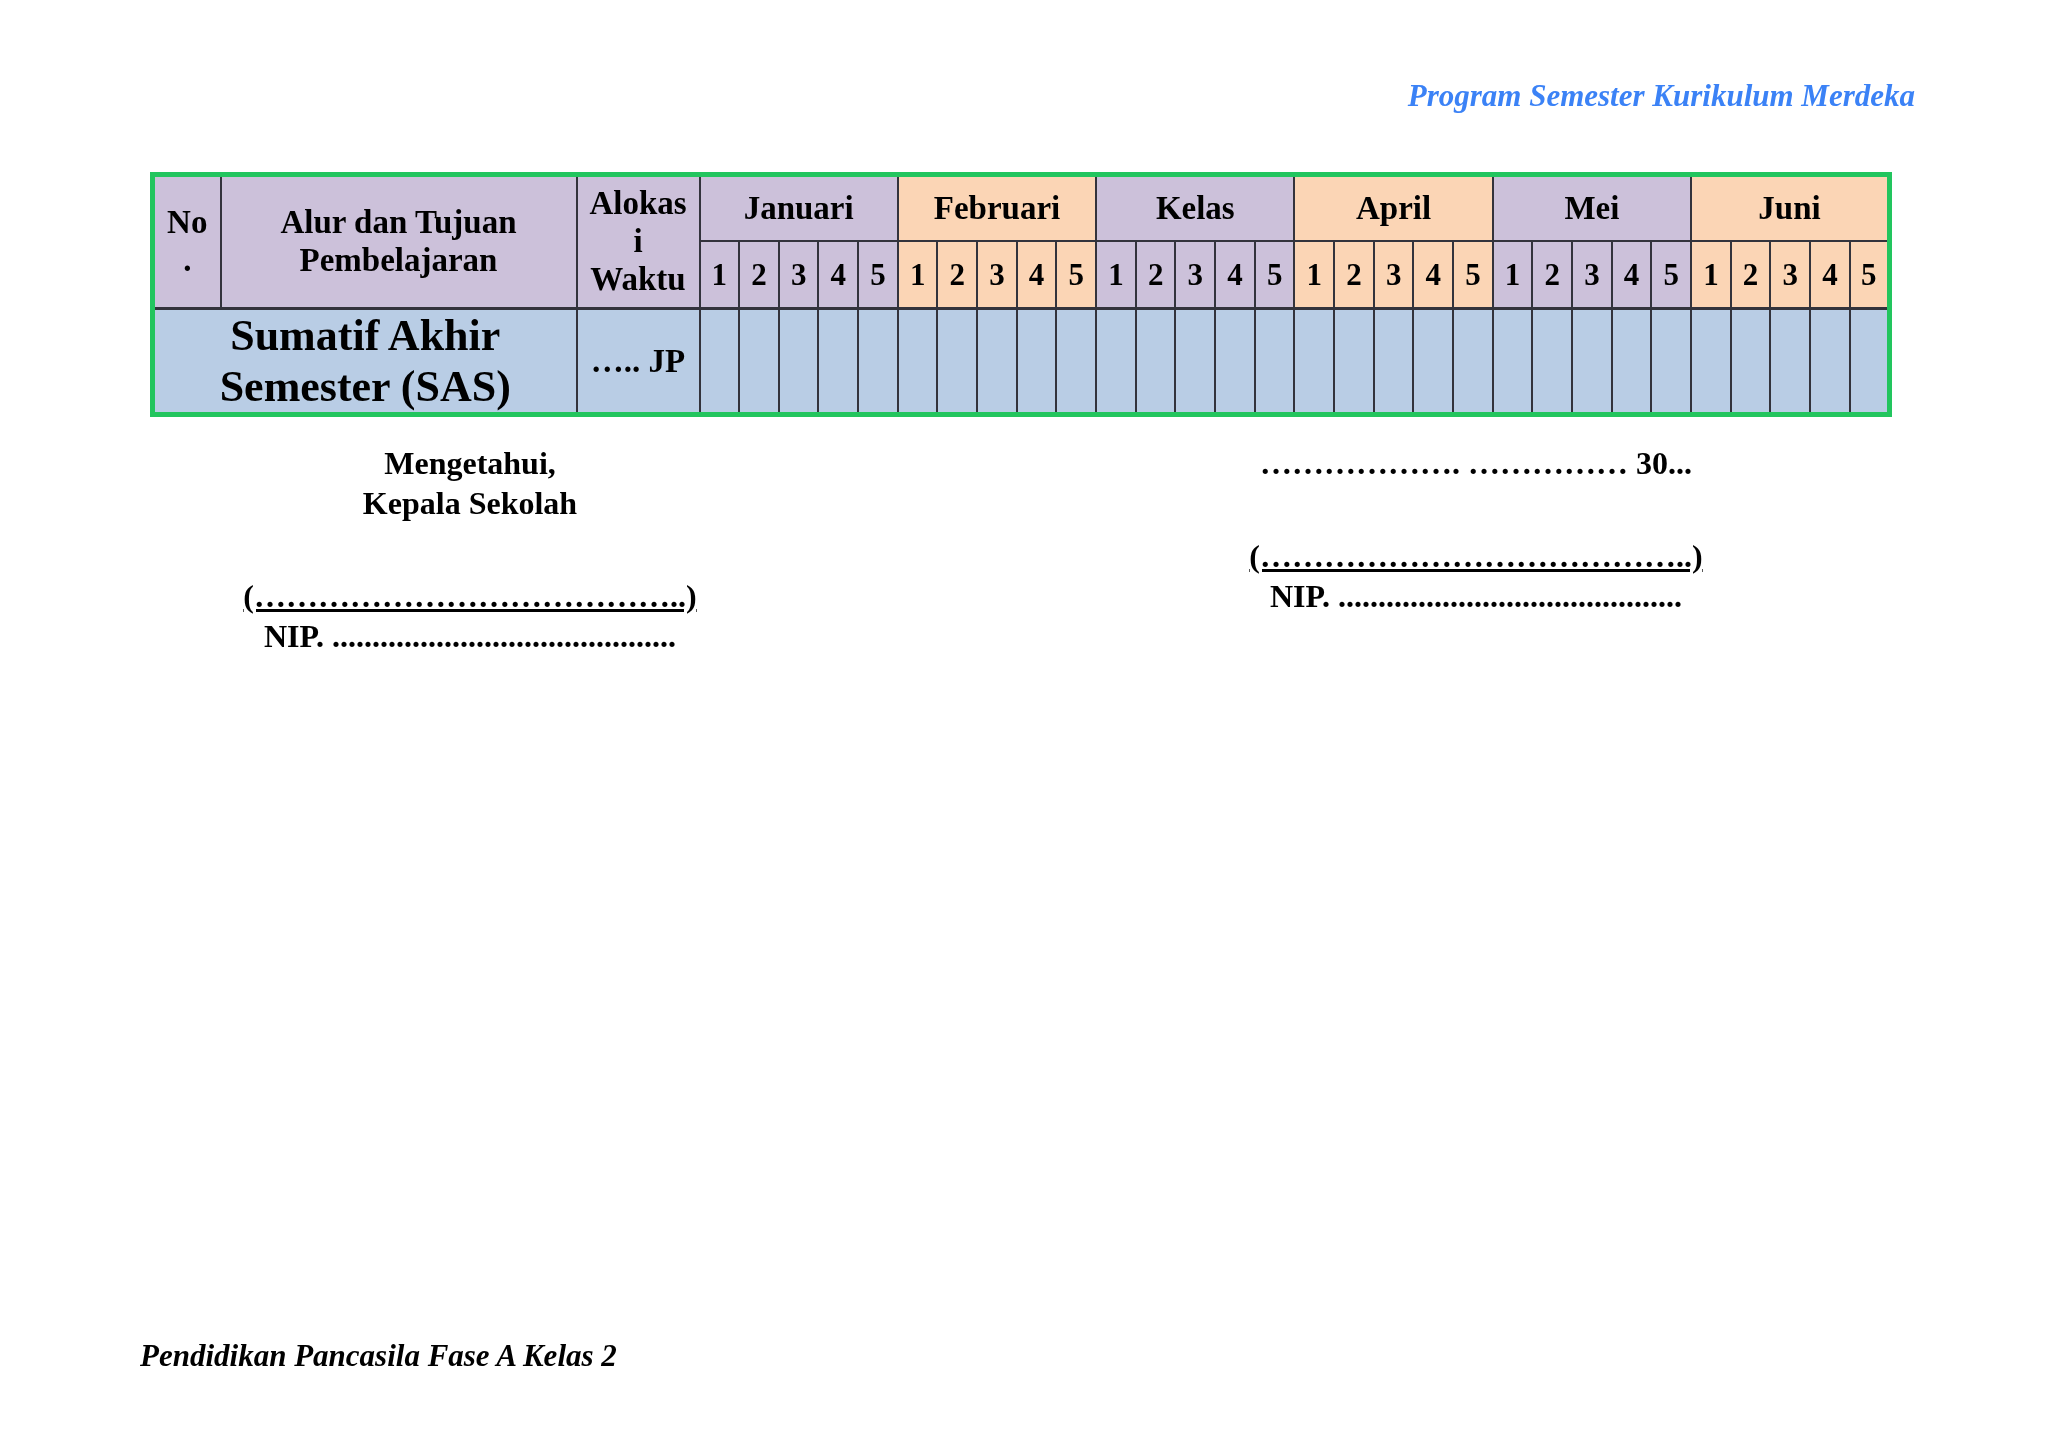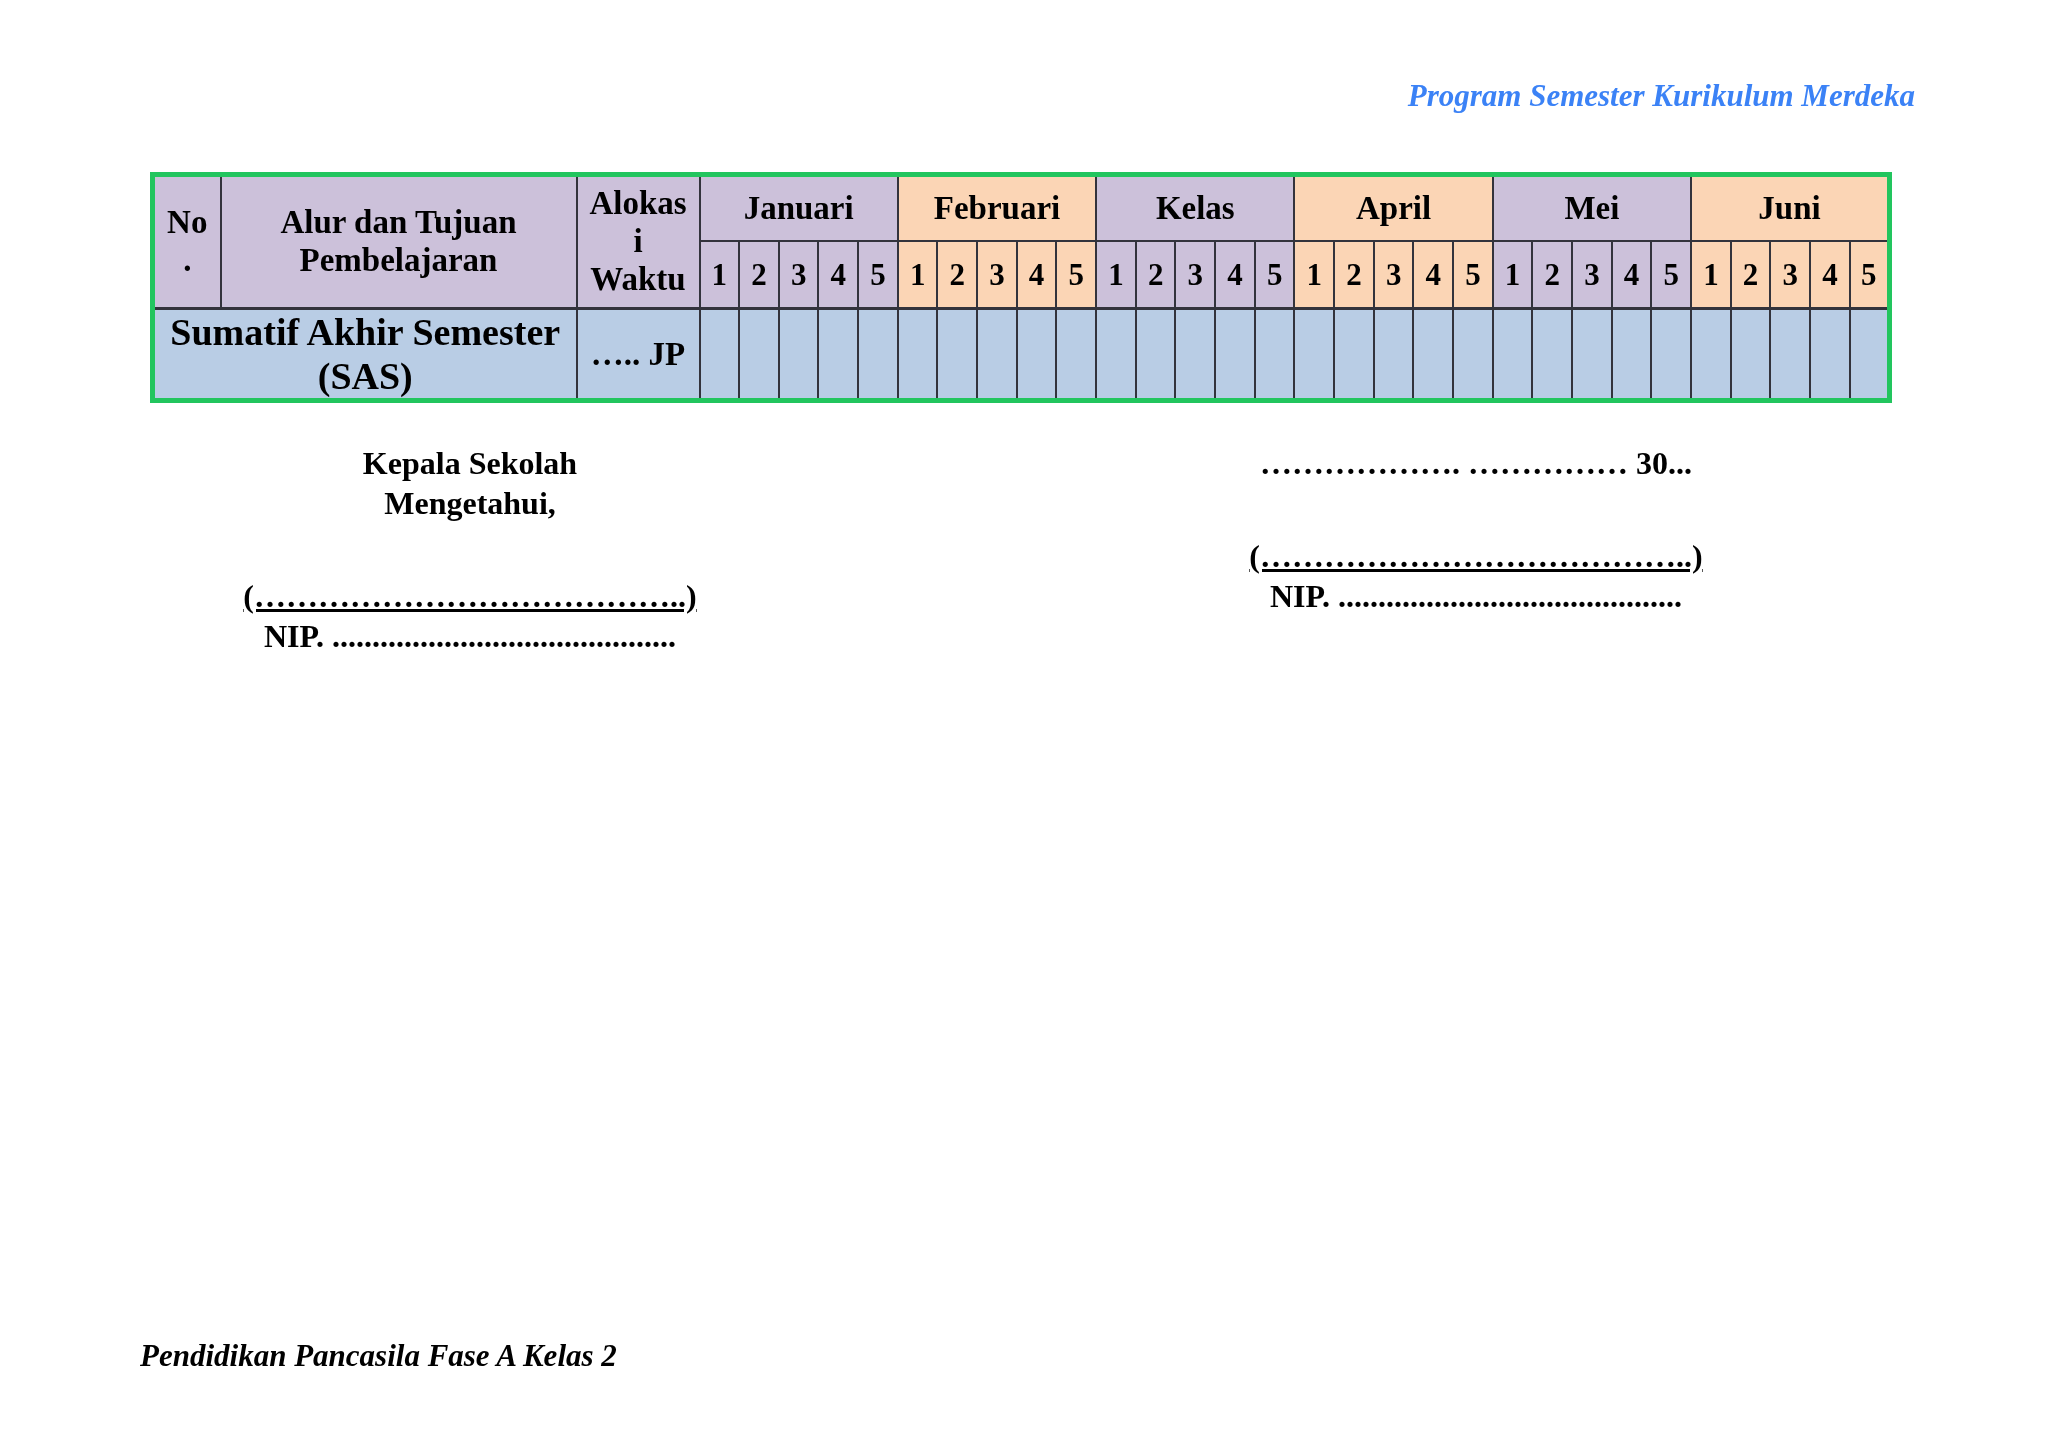--- a/index.html
+++ b/index.html
@@ -57,21 +57,21 @@
     overflow: hidden;
   }
   tr.months-row th { height: 63px; font-size: 33px; }
   tr.weeks-row th  { height: 65px; font-size: 31px; }
   tr.data-row  td  { height: 66px; border-top: 3px solid #33333c; background: #b9cde5; }
 
   th.head-fixed { background: #ccc1da; font-size: 34px; line-height: 1.15; }
   .tone-lavender { background: #ccc1da; }
   .tone-peach    { background: #fbd5b5; }
 
-  td.row-label   { font-size: 38px; }
+  td.row-label   { font-size: 44px; }
   td.row-alokasi { font-size: 33px; }
 
   
   .sig {
     position: absolute;
     top: 443px;
     text-align: center;
     font-size: 32px;
     font-weight: bold;
     line-height: 40px;
@@ -202,22 +202,22 @@
         <td></td>
         <td></td>
         <td></td>
         <td></td>
         <td></td>
       </tr>
   </tbody>
 </table>
 
 <div class="sig sig-left">
+  <div>Mengetahui,</div>
   <div>Kepala Sekolah</div>
-  <div>Mengetahui,</div>
   <div class="name-line">(…………………………………..)</div>
   <div>NIP. ...........................................</div>
 </div>
 
 <div class="sig sig-right">
   <div>………………. …………… 30...</div>
   <div class="name-line">(…………………………………..)</div>
   <div>NIP. ...........................................</div>
 </div>
 

